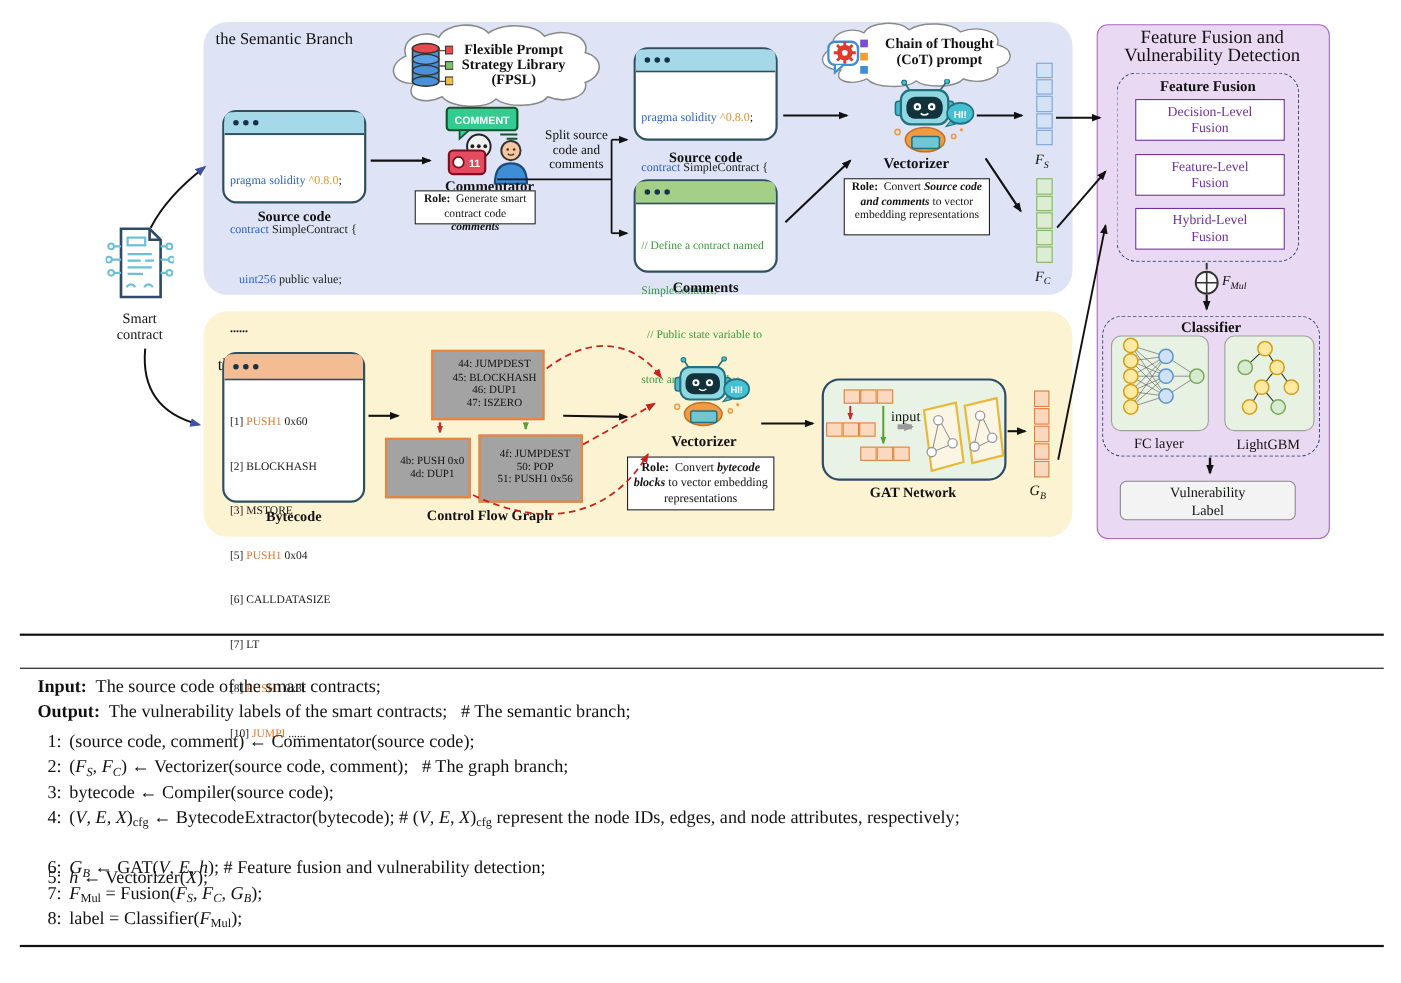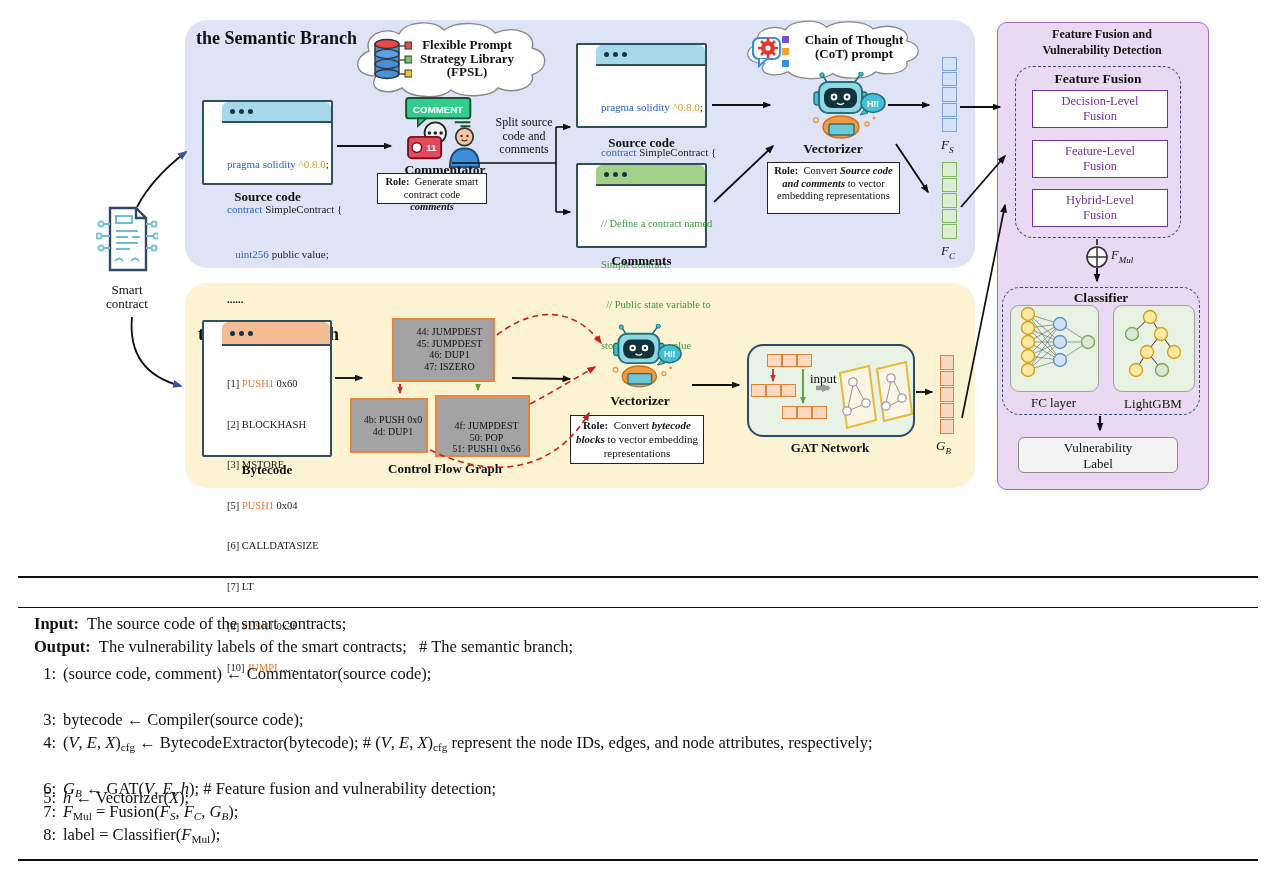--- a/index.html
+++ b/index.html
@@ -4,22 +4,22 @@
 <style>
   html,body{margin:0;padding:0;background:#fff;}
   #stage{position:relative;width:1274px;height:894px;background:#fff;overflow:hidden;
          font-family:"Liberation Serif",serif;color:#111;}
   .abs{position:absolute;}
   .panel{position:absolute;border-radius:22px;}
   .panel-sem{left:185px;top:20px;width:790px;height:248px;background:#dee4f5;}
   .panel-graph{left:185px;top:283px;width:790px;height:205px;background:#fcf3d3;}
   .panel-fusion{left:997px;top:22px;width:210px;height:466px;background:#ead9f2;
                 border:1.5px solid #a66bbe;border-radius:10px;}
-  .branch-title{font-weight:bold;font-size:18px;}
-  .win{position:absolute;background:#fff;border:2px solid #2f4f5f;border-radius:2px;box-sizing:border-box;padding-left:18px;}
+  .branch-title{font-weight:normal;font-size:15px;}
+  .win{position:absolute;background:#fff;border:2px solid #2f4f5f;border-radius:13px;box-sizing:border-box;}
   .win-head{height:19px;border-bottom:2px solid #2f4f5f;border-radius:6px 6px 0 0;
             display:flex;align-items:center;padding-left:8px;gap:4px;}
   .win-head.h-blue{background:#a5d8e8;}
   .win-head.h-green{background:#a3cf87;}
   .win-head.h-orange{background:#f3bc92;height:22px;}
   .dot{width:5px;height:5px;border-radius:50%;background:#16324a;display:inline-block;}
   .win-body{padding:4px 5px;font-size:11px;line-height:15px;white-space:pre;}
   .win-body.small{font-size:10.5px;line-height:13.5px;}
   .cap{position:absolute;font-weight:bold;font-size:13px;text-align:center;}
   .tk-r{} .tk-b{font-weight:bold;} .tk-i{font-style:italic;} .tk-bi{font-weight:bold;font-style:italic;}
@@ -251,29 +251,29 @@
       <div><span class="tk-pl">[6] CALLDATASIZE</span></div>
       <div><span class="tk-pl">[7] LT</span></div>
       <div><span class="tk-pl">[8] </span><span class="tk-op">PUSH1</span><span class="tk-pl"> 0x3f</span></div>
       <div><span class="tk-pl">[10] </span><span class="tk-op">JUMPI</span><span class="tk-pl"> ......</span></div>
     </div>
   </div>
   <div class="cap" style="left:202px;top:462px;width:130px;">Bytecode</div>
 
   <div class="cfgbox" style="left:392px;top:318px;width:103px;height:64px;">
     <div>44: JUMPDEST</div>
-    <div>45: JUMPDEST</div>
+    <div>45: BLOCKHASH</div>
     <div>46: DUP1</div>
     <div>47: ISZERO</div>
   </div>
   <div class="cfgbox" style="left:350px;top:398px;width:78px;height:55px;padding-top:14px;padding-left:8px;">
     <div>4b: PUSH 0x0</div>
     <div>4d: DUP1</div>
   </div>
-  <div class="cfgbox" style="left:435px;top:395px;width:95px;height:62px;padding-top:23px;padding-left:8px;">
+  <div class="cfgbox" style="left:435px;top:395px;width:95px;height:62px;padding-top:10px;padding-left:8px;">
     <div>4f: JUMPDEST</div>
     <div>50: POP</div>
     <div>51: PUSH1 0x56</div>
   </div>
   <div class="cap" style="left:375px;top:461px;width:140px;">Control Flow Graph</div>
 
   <svg class="abs" style="left:608px;top:324px;" width="74" height="65" viewBox="0 0 78 68">
     <path d="M20 12 L15 4 M46 11 L52 3" stroke="#23707f" stroke-width="1.6"></path>
     <circle cx="14" cy="3" r="2.2" fill="#45c0d2" stroke="#23707f" stroke-width="1"></circle>
     <circle cx="53" cy="2" r="2.2" fill="#45c0d2" stroke="#23707f" stroke-width="1"></circle>
@@ -320,21 +320,21 @@
 
   <div class="vstack" style="left:940px;top:355px;">
     <div class="vcell" style="width:14px;height:15px;background:#fad8bd;border-color:#e2803c;"></div>
     <div class="vcell" style="width:14px;height:15px;background:#fad8bd;border-color:#e2803c;"></div>
     <div class="vcell" style="width:14px;height:15px;background:#fad8bd;border-color:#e2803c;"></div>
     <div class="vcell" style="width:14px;height:15px;background:#fad8bd;border-color:#e2803c;"></div>
     <div class="vcell" style="width:14px;height:15px;background:#fad8bd;border-color:#e2803c;"></div>
   </div>
   <div class="vlab" style="left:936px;top:438px;"><span>G</span><sub>B</sub></div>
 
-  <div class="ctext" style="left:1002px;top:26px;width:200px;font-weight:bold;font-size:12px;line-height:16px;">
+  <div class="ctext" style="left:1002px;top:26px;width:200px;font-weight:normal;font-size:17px;line-height:16px;">
     <div>Feature Fusion and</div>
     <div>Vulnerability Detection</div>
   </div>
   <div class="dashedbox" style="left:1015px;top:66px;width:166px;height:172px;"></div>
   <div class="ctext" style="left:1015px;top:71px;width:166px;font-weight:bold;font-size:13.5px;">Feature Fusion</div>
   <div class="fusionbox" style="left:1032px;top:90px;width:136px;height:38px;">
     <div>Decision-Level</div>
       <div>Fusion</div>
   </div>
   <div class="fusionbox" style="left:1032px;top:140px;width:136px;height:38px;">
@@ -357,20 +357,21 @@
     <div>Vulnerability</div>
       <div>Label</div>
   </div>
 
 
   <div class="rule" style="left:18px;top:576px;width:1240px;height:2.4px;"></div>
   <div class="rule" style="left:18px;top:607px;width:1240px;height:1.3px;"></div>
   <div class="algo-line" style="left:34px;top:614px;"><span class="tk-b">Input:</span><span class="tk-r">  The source code of the smart contracts;</span></div>
   <div class="algo-line" style="left:34px;top:637px;"><span class="tk-b">Output:</span><span class="tk-r">  The vulnerability labels of the smart contracts;  # The semantic branch;</span></div>
   <div class="algo-line" style="left:30px;top:664px;"><span class="algo-no">1:</span><span><span class="tk-r">(source code, comment) ← Commentator(source code);</span></span></div>
+  <div class="algo-line" style="left:30px;top:687px;"><span class="algo-no">2:</span><span><span class="tk-r">(</span><span class="tk-i">F</span><span class="tk-isub">S</span><span class="tk-r">, </span><span class="tk-i">F</span><span class="tk-isub">C</span><span class="tk-r">) ← Vectorizer(source code, comment);  # The graph branch;</span></span></div>
   <div class="algo-line" style="left:30px;top:710px;"><span class="algo-no">3:</span><span><span class="tk-r">bytecode ← Compiler(source code);</span></span></div>
   <div class="algo-line" style="left:30px;top:733px;"><span class="algo-no">4:</span><span><span class="tk-r">(</span><span class="tk-i">V</span><span class="tk-r">, </span><span class="tk-i">E</span><span class="tk-r">, </span><span class="tk-i">X</span><span class="tk-r">)</span><span class="tk-sub">cfg</span><span class="tk-r"> ← BytecodeExtractor(bytecode); # (</span><span class="tk-i">V</span><span class="tk-r">, </span><span class="tk-i">E</span><span class="tk-r">, </span><span class="tk-i">X</span><span class="tk-r">)</span><span class="tk-sub">cfg</span><span class="tk-r"> represent the node IDs, edges, and node attributes, respectively;</span></span></div>
   <div class="algo-line" style="left:30px;top:756px;margin-top:32px;"><span class="algo-no">5:</span><span><span class="tk-i">h</span><span class="tk-r"> ← Vectorizer(</span><span class="tk-i">X</span><span class="tk-r">);</span></span></div>
   <div class="algo-line" style="left:30px;top:779px;"><span class="algo-no">6:</span><span><span class="tk-i">G</span><span class="tk-isub">B</span><span class="tk-r"> ← GAT(</span><span class="tk-i">V</span><span class="tk-r">, </span><span class="tk-i">E</span><span class="tk-r">, </span><span class="tk-i">h</span><span class="tk-r">); # Feature fusion and vulnerability detection;</span></span></div>
   <div class="algo-line" style="left:30px;top:802px;"><span class="algo-no">7:</span><span><span class="tk-i">F</span><span class="tk-sub">Mul</span><span class="tk-r"> = Fusion(</span><span class="tk-i">F</span><span class="tk-isub">S</span><span class="tk-r">, </span><span class="tk-i">F</span><span class="tk-isub">C</span><span class="tk-r">, </span><span class="tk-i">G</span><span class="tk-isub">B</span><span class="tk-r">);</span></span></div>
   <div class="algo-line" style="left:30px;top:825px;"><span class="algo-no">8:</span><span><span class="tk-r">label = Classifier(</span><span class="tk-i">F</span><span class="tk-sub">Mul</span><span class="tk-r">);</span></span></div>
   <div class="rule" style="left:18px;top:859px;width:1240px;height:2.2px;"></div>
 
   <svg id="overlay" width="1274" height="894" viewBox="0 0 1274 894">
     <defs>

